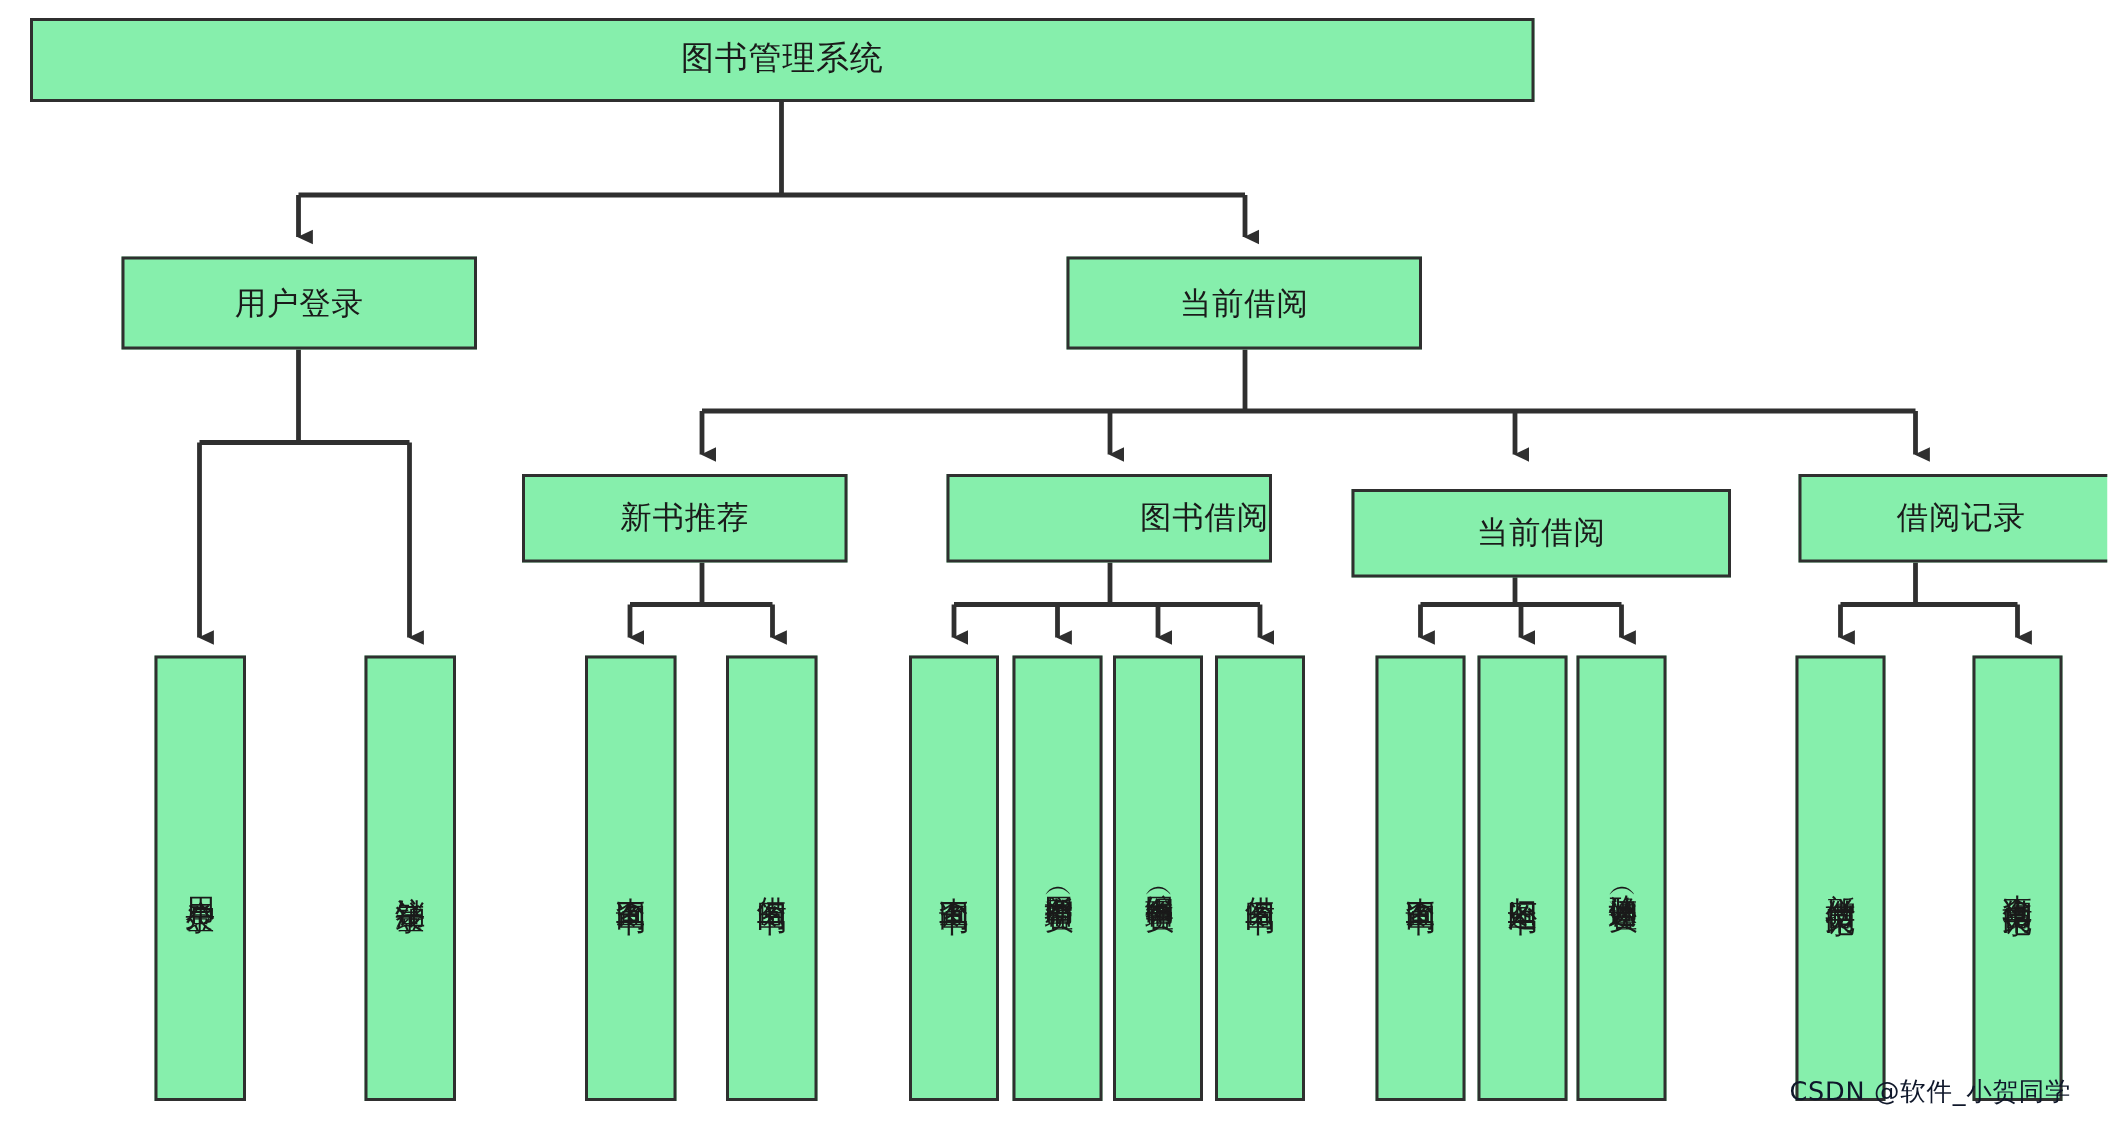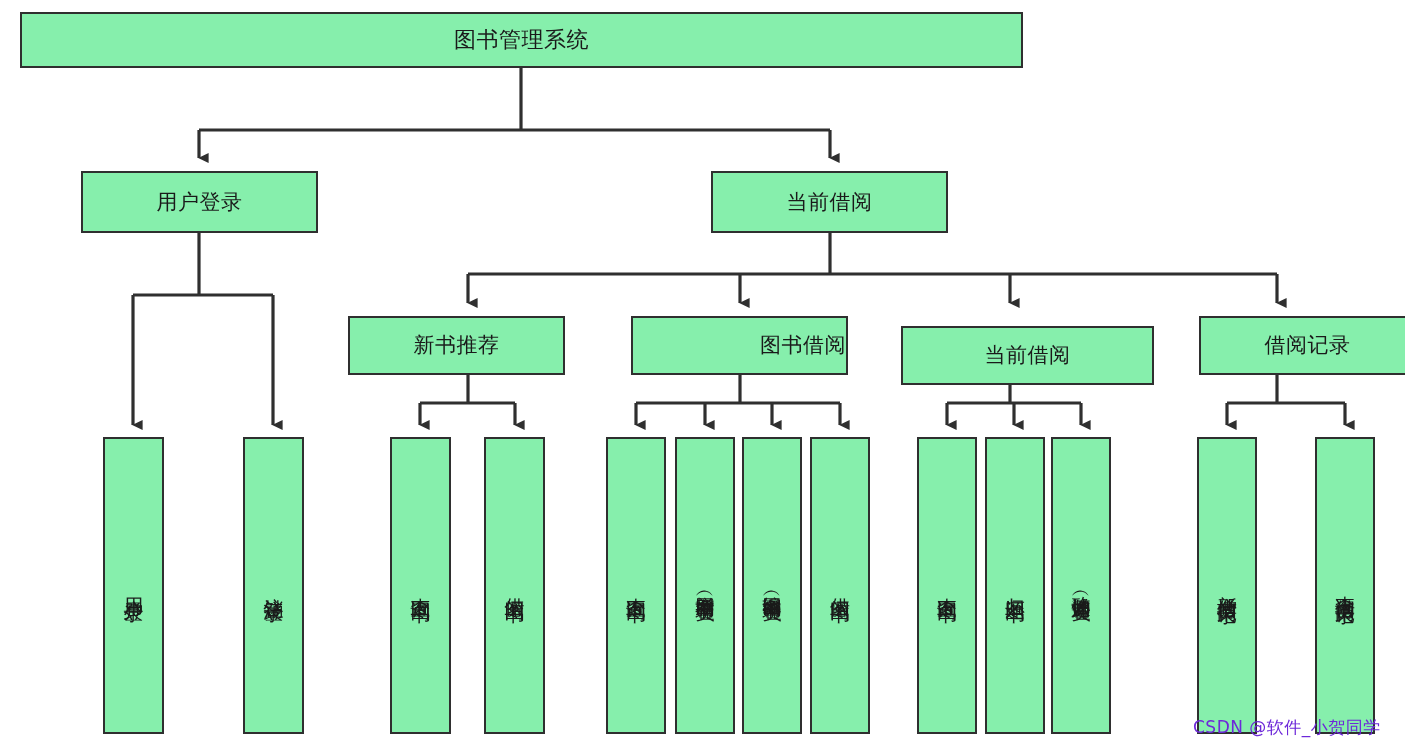--- a/index.html
+++ b/index.html
@@ -64,21 +64,21 @@
     max-height: 262px;
   }
   .node.v.two .lbl {
     font-size: 19px;
     letter-spacing: 1px;
     max-height: 278px;
   }
   .watermark {
     position: absolute;
     font-size: 17px;
-    color: #6d28d9;
+    color: #0f172a;
     white-space: nowrap;
     letter-spacing: 0.5px;
     font-family: "DejaVu Sans", "Liberation Sans", sans-serif;
   }
 </style>
 </head>
 <body>
 
 <div id="canvas">
 

